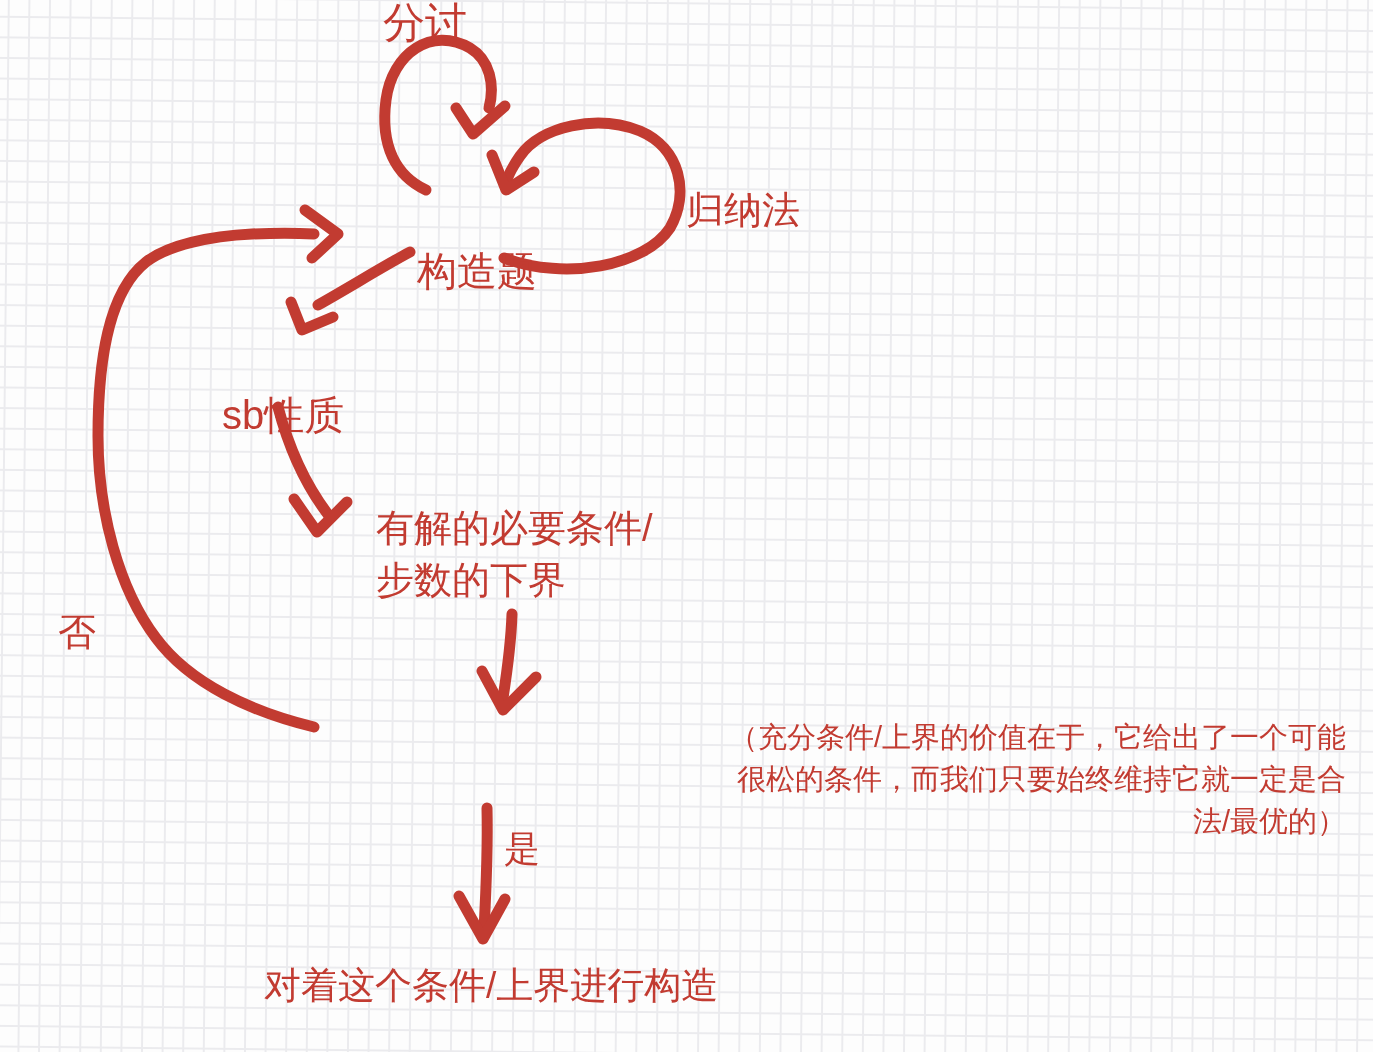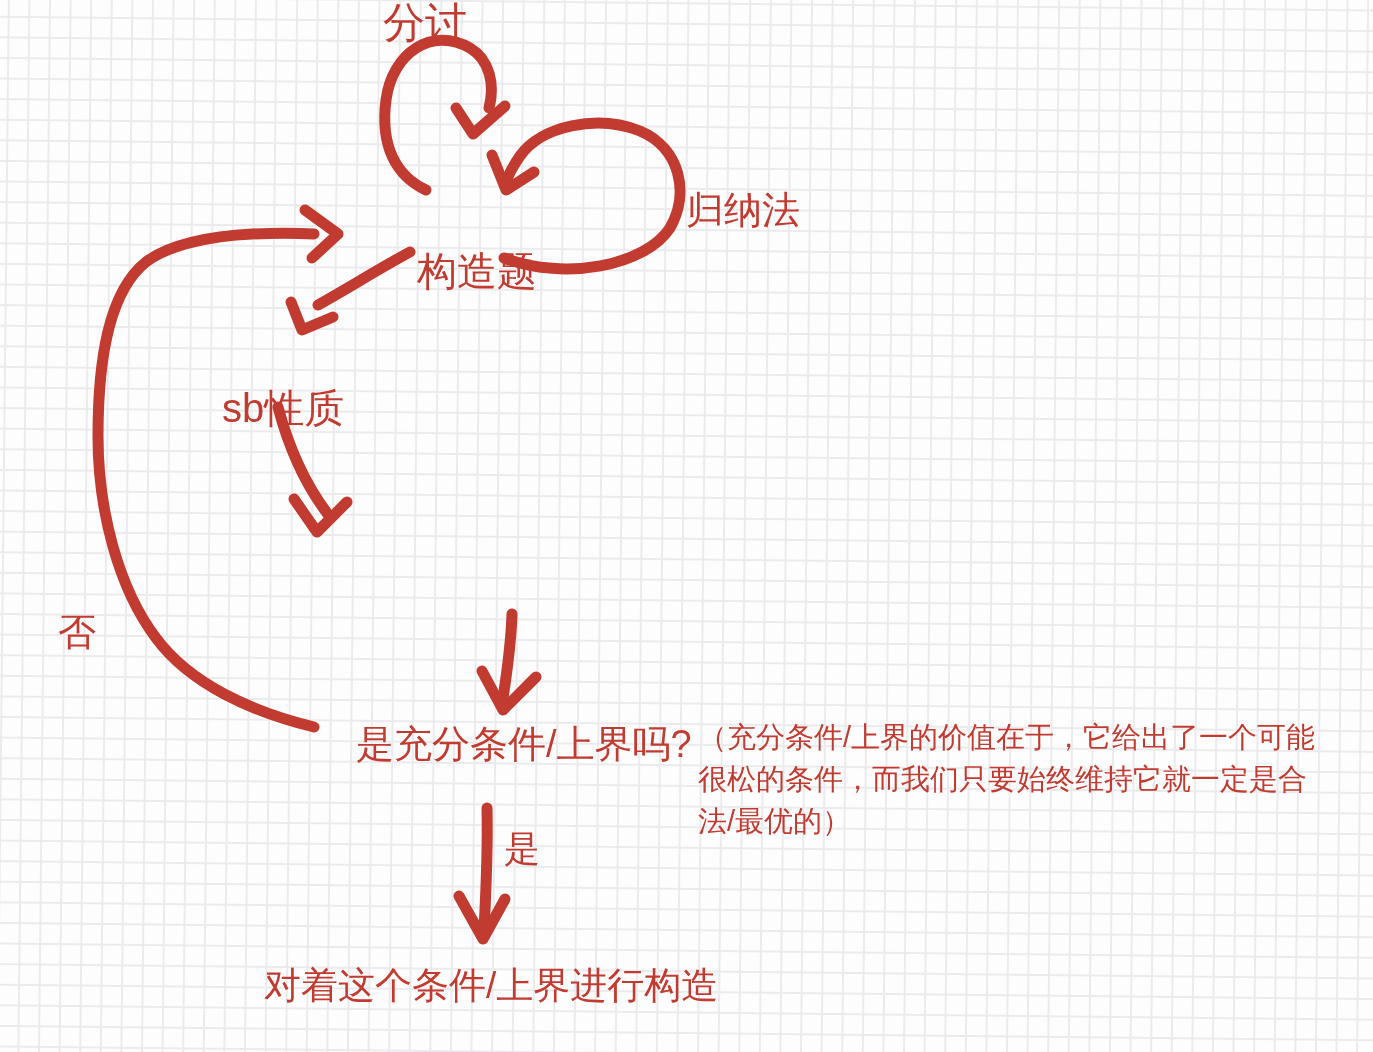--- a/index.html
+++ b/index.html
@@ -58,21 +58,21 @@
   .fs38 { font-size: 38px; }
   .fs37 { font-size: 37px; }
   .fs36 { font-size: 36px; }
   .annotation {
     position: absolute;
     left: 698px; top: 716px;
     width: 648px;
     color: var(--ink);
     font-size: 29px;
     line-height: 1.45;
-    text-align: left;
+    text-align: right;
     white-space: pre-line;
   }
   .necessary { line-height: 1.38; }
 </style>
 </head>
 <body>
 
 <div class="canvas">
 
   <div class="grid-layer"></div>
@@ -100,26 +100,27 @@
     <path class="stroke-main" d="M 487 808 C 488 850 486 892 484 930"></path>
     <path class="stroke-head" d="M 459 896 L 483 939 L 505 899"></path>
   </svg>
 
   <div class="label fs42" style="left:383px; top:-2px;">分讨</div>
 
   <div class="label fs38" style="left:686px; top:148px;margin-top:40px;">归纳法</div>
 
   <div class="label fs40" style="left:417px; top:204px;">构造题</div>
 
-  <div class="label fs40" style="left:222px; top:341px;">sb性质</div>
+  <div class="label fs40" style="left:222px; top:348px;">sb性质</div>
 
+  <div class="label fs38 necessary" style="left:376px; top:502px;">有解的必要条件/
+步数的下界</div>
 
   <div class="label fs38" style="left:58px; top:610px;">否</div>
 
-  <div class="label fs38" style="left:356px; top:722px;">是充分条件/上界吗?</div>
 
   <div class="annotation">（充分条件/上界的价值在于，它给出了一个可能
 很松的条件，而我们只要始终维持它就一定是合
 法/最优的）</div>
 
   <div class="label fs36" style="left:504px; top:828px;">是</div>
 
   <div class="label fs37" style="left:264px; top:964px;text-align:center;">对着这个条件/上界进行构造</div>
 
 </div>

